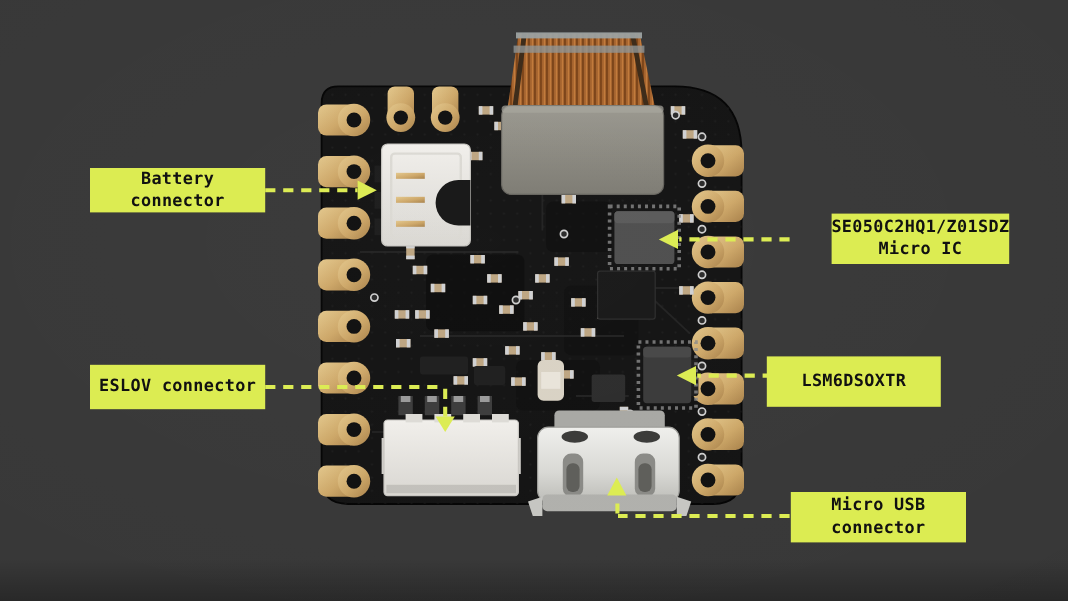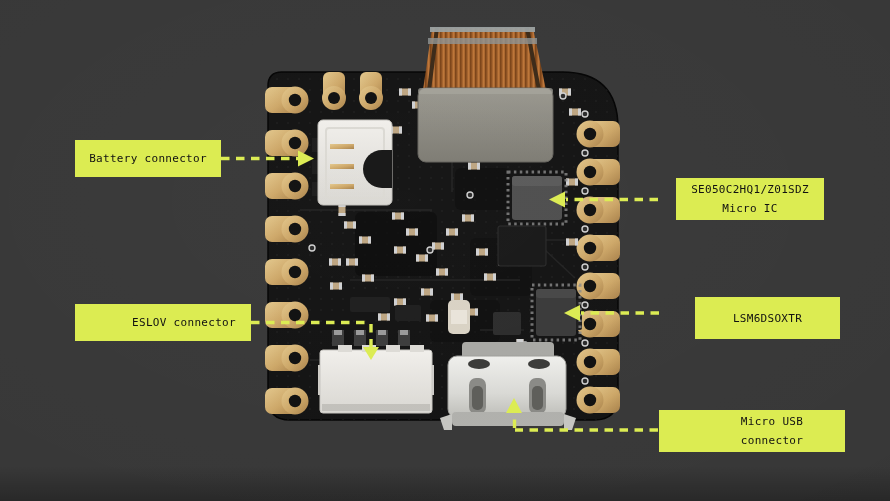--- a/index.html
+++ b/index.html
@@ -20,22 +20,22 @@
     position:absolute;inset:0;pointer-events:none;
     background:
       linear-gradient(transparent 93%, rgba(0,0,0,.28)),
       radial-gradient(130% 130% at 45% 40%, rgba(255,255,255,.02) 0%, transparent 55%, rgba(0,0,0,.16) 100%);
   }
   .scene{position:absolute;left:0;top:0;}
   .callout{
     position:absolute;
     background:var(--accent);
     color:#111;
-    font-weight:400;
-    font-size:11px;
+    font-weight:700;
+    font-size:14px;
     line-height:19px;
     letter-spacing:.3px;
     display:flex;
     flex-direction:column;
     align-items:center;
     justify-content:center;
     text-align:center;
     z-index:3;
   }
   .acc-f{fill:var(--accent);}
@@ -297,31 +297,31 @@
       <polygon class="acc-f" points="565,191.5 565,207.5 549,199.5"></polygon>
       <polygon class="acc-f" points="580,305 580,321 564,313"></polygon>
       <polygon class="acc-f" points="506,413 522,413 514,398"></polygon>
     </g>
   </svg>
 
   <div class="callout" style="left:75px;top:140px;width:146px;height:37px;">
     <span>Battery connector</span>
   </div>
 
-  <div class="callout" style="left:75px;top:304px;width:134px;height:37px;padding-left:42px;">
+  <div class="callout" style="left:75px;top:304px;width:146px;height:37px;">
     <span>ESLOV connector</span>
   </div>
 
-  <div class="callout" style="left:676px;top:178px;width:148px;height:42px;">
+  <div class="callout" style="left:693px;top:178px;width:148px;height:42px;">
     <span>SE050C2HQ1/Z01SDZ</span>
     <span>Micro IC</span>
   </div>
 
-  <div class="callout" style="left:695px;top:297px;width:145px;height:42px;">
+  <div class="callout" style="left:639px;top:297px;width:145px;height:42px;">
     <span>LSM6DSOXTR</span>
   </div>
 
-  <div class="callout" style="left:659px;top:410px;width:146px;height:42px;padding-left:40px;">
+  <div class="callout" style="left:659px;top:410px;width:146px;height:42px;">
     <span>Micro USB</span>
     <span>connector</span>
   </div>
 
 </div>
 
 </body></html>

